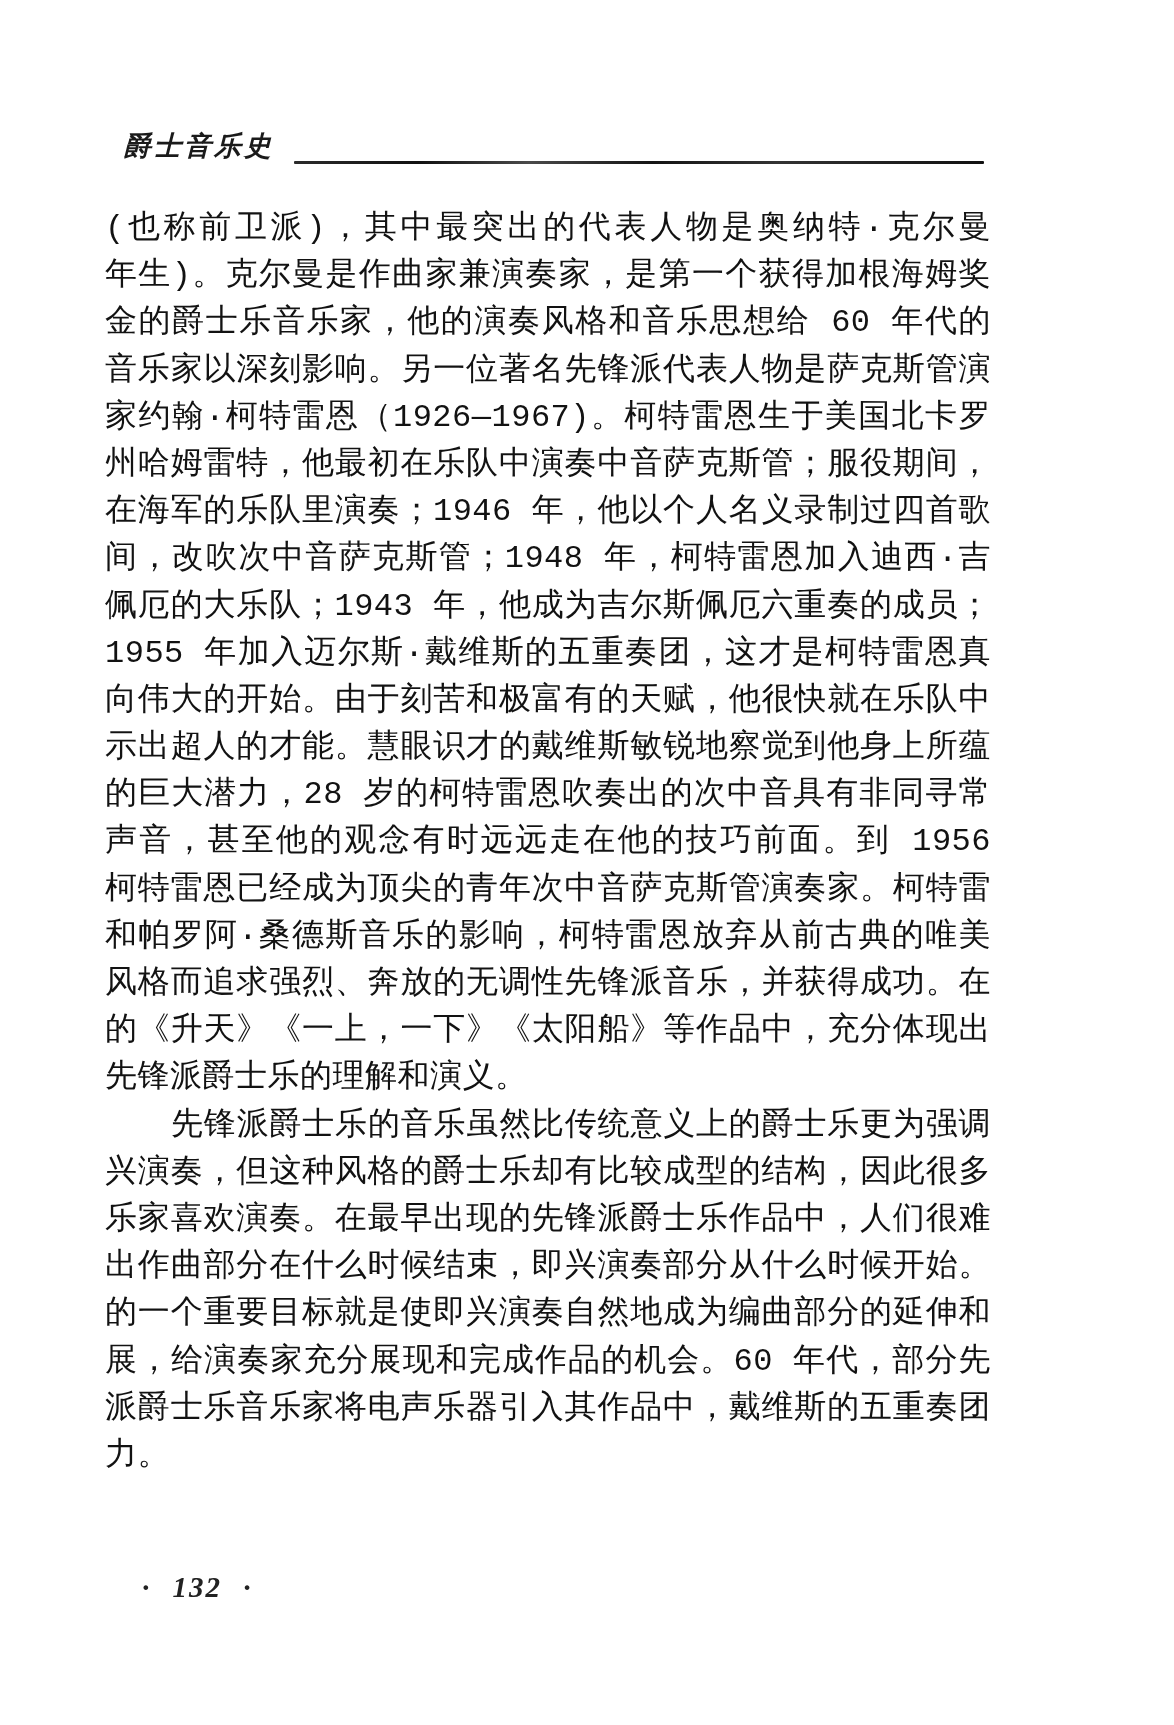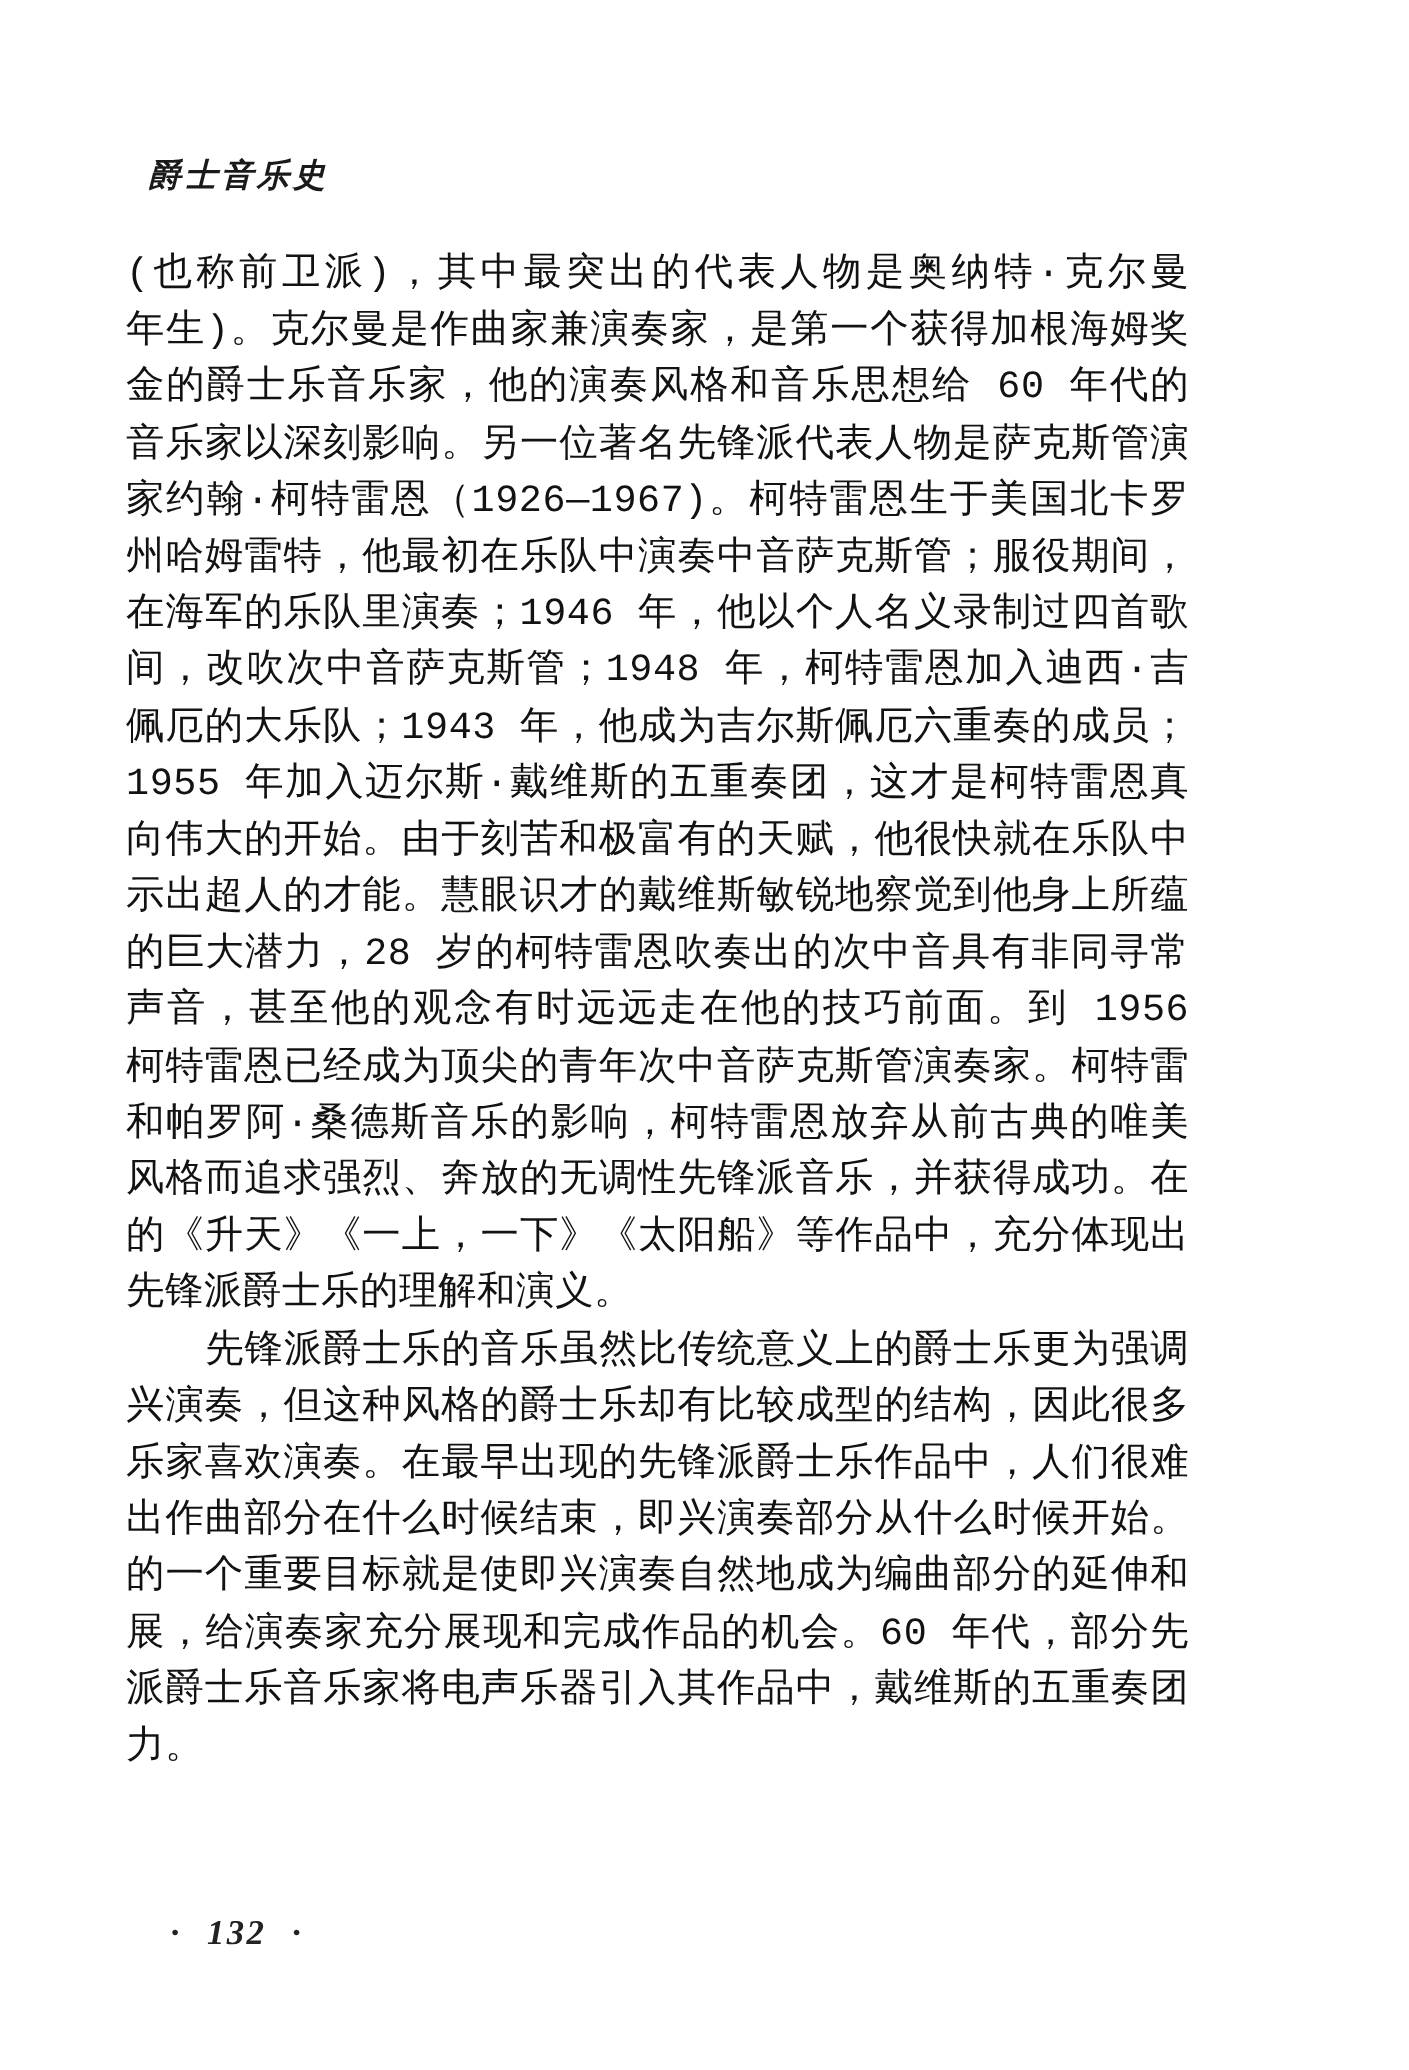--- a/index.html
+++ b/index.html
@@ -15,22 +15,21 @@
     overflow: hidden;
     font-family: "Liberation Serif", "DejaVu Serif", serif;
     color: #141414;
   }
   .page-header {
     position: absolute;
     left: 124px;
     top: 128px;
     width: 860px;
     display: flex;
-    align-items: flex-start;
-    flex-direction: column;
+    align-items: flex-end;
   }
   .running-title {
     font-size: 27px;
     font-weight: bold;
     font-style: italic;
     letter-spacing: 3px;
     color: #1a1a1a;
     white-space: nowrap;
     flex: 0 0 auto;
   }
@@ -63,21 +62,20 @@
     text-indent: 66px;
   }
   .line.para-end {
     text-align: right;
     text-align-last: left;
   }
   .page-footer {
     position: absolute;
     left: 142px;
     top: 1571px;
-    margin-top: 24px;
   }
   .page-number {
     font-size: 29px;
     font-style: italic;
     font-weight: bold;
     color: #222;
     word-spacing: 12px;
     letter-spacing: 2px;
   }
 </style>

